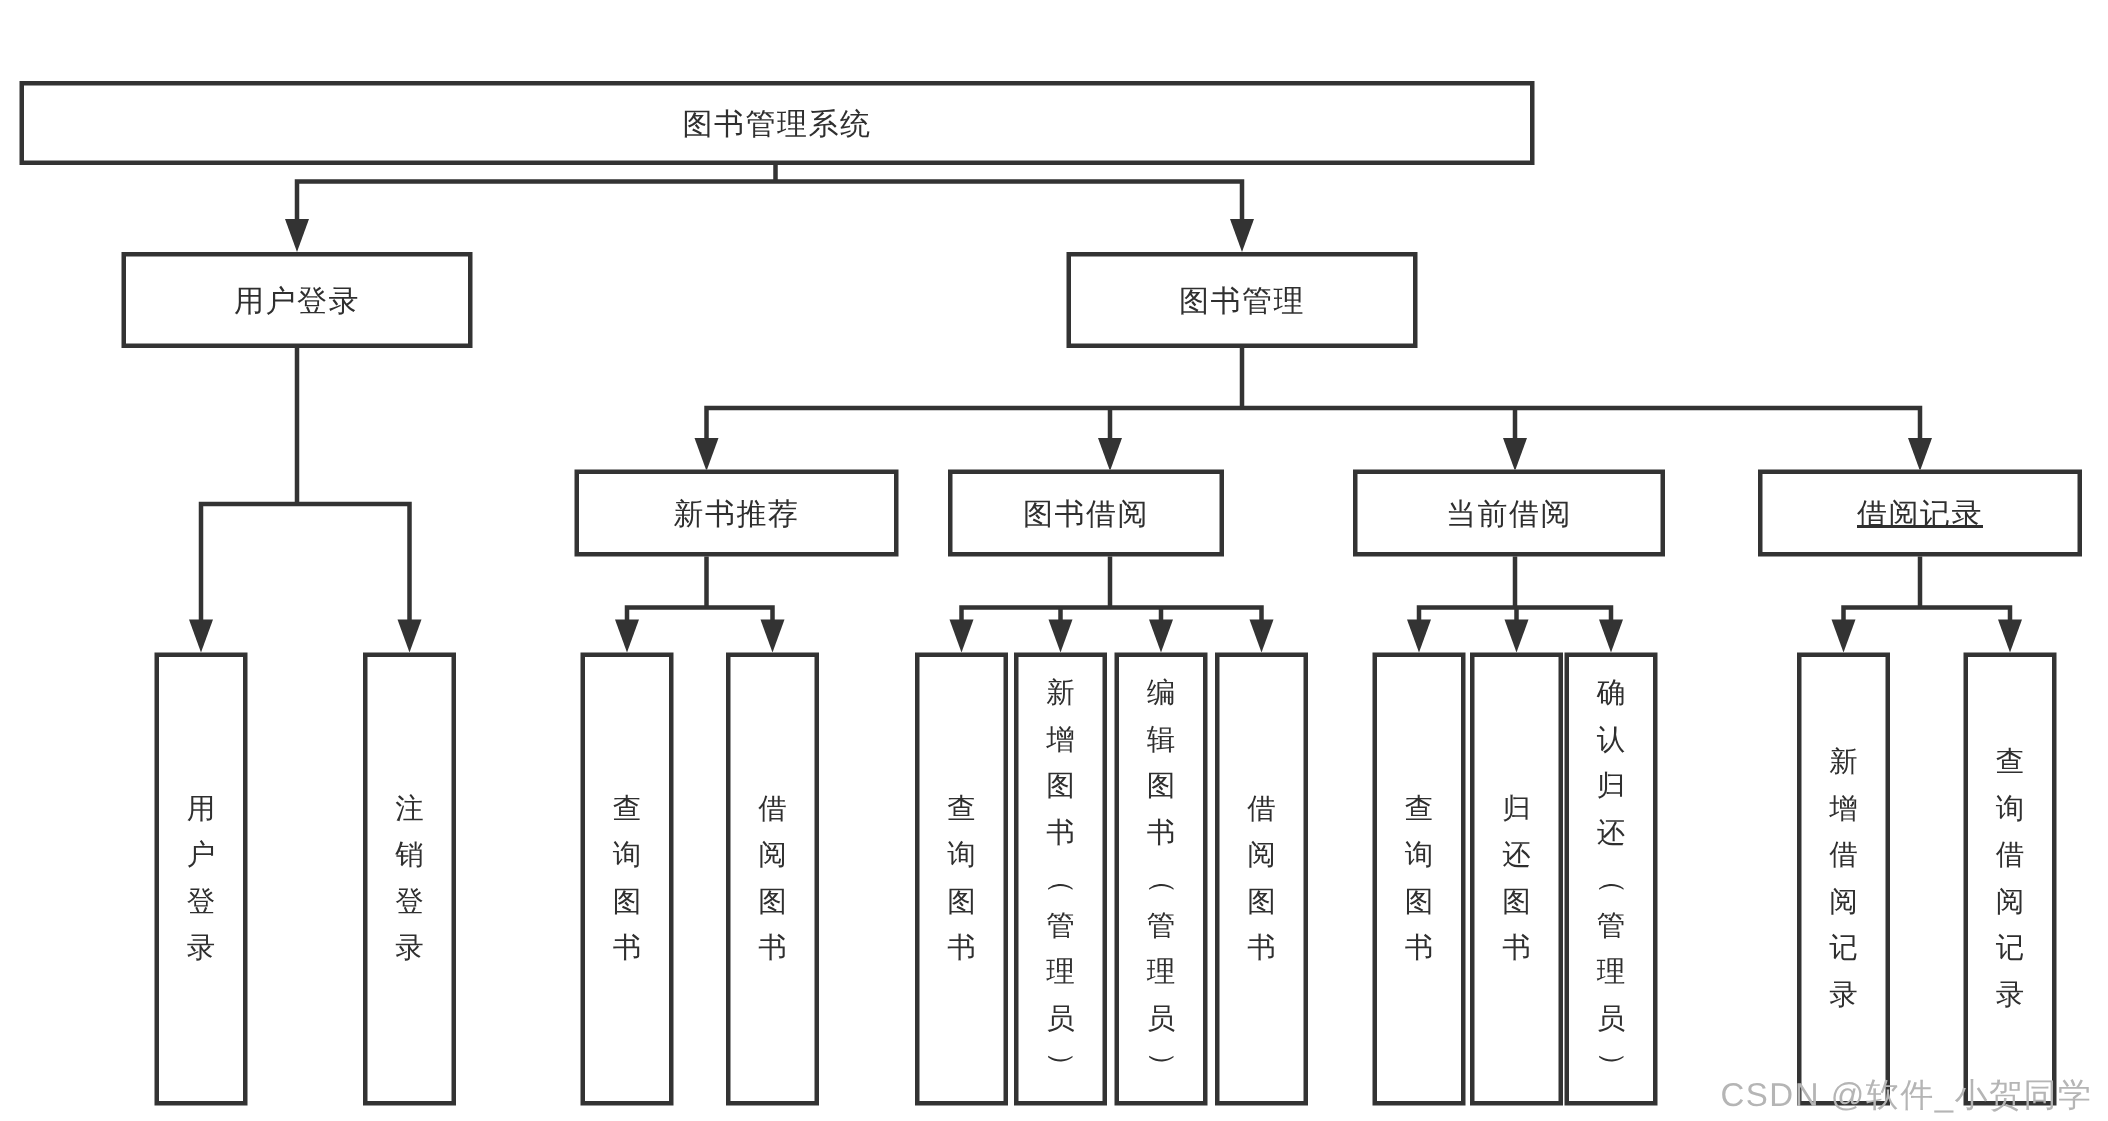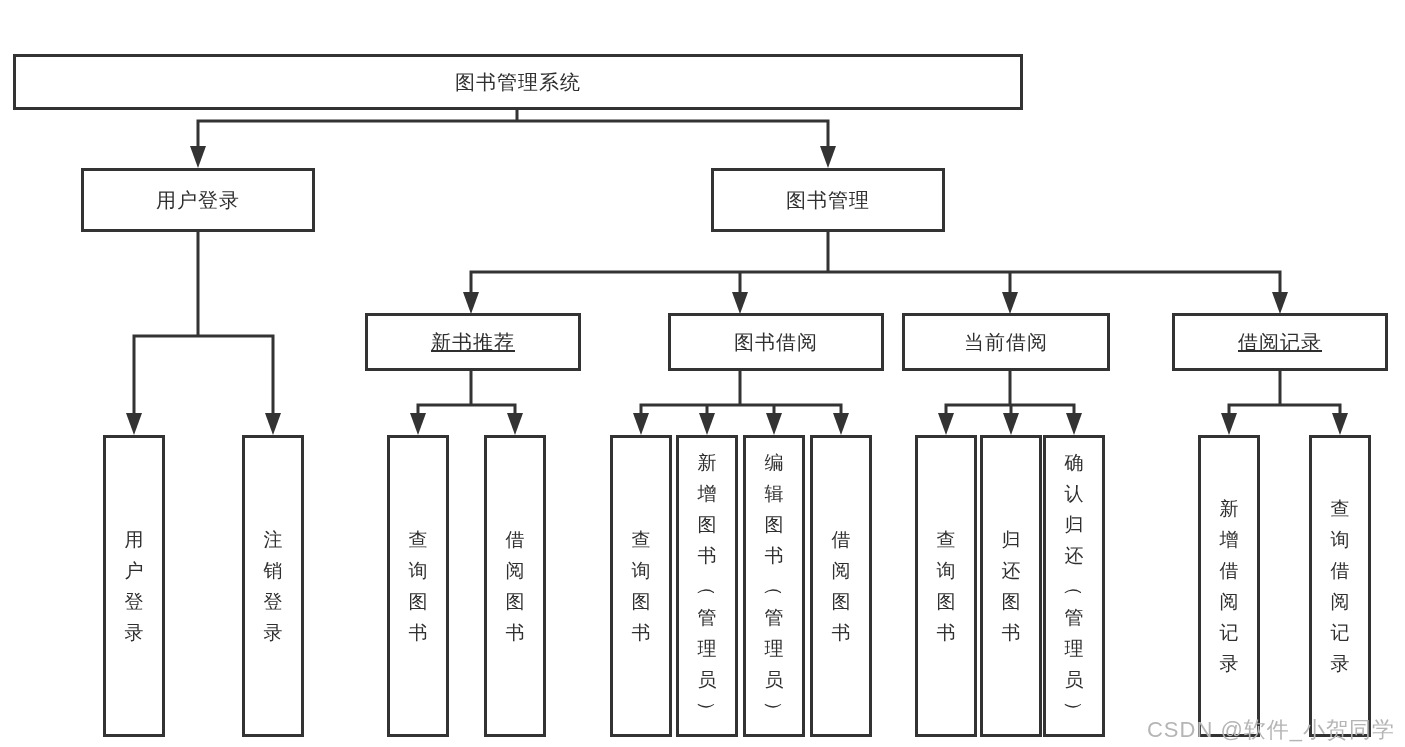--- a/index.html
+++ b/index.html
@@ -82,22 +82,22 @@
       <polygon points="1221,413 1237,413 1229,435"></polygon>
       <polygon points="1332,413 1348,413 1340,435"></polygon>
     </g>
   </svg>
 
   <div class="node" style="left:13px;top:14px;width:1010px;height:56px;margin-top:40px;">图书管理系统</div>
 
   <div class="node" style="left:81px;top:168px;width:234px;height:64px;">用户登录</div>
   <div class="node" style="left:711px;top:168px;width:234px;height:64px;">图书管理</div>
 
-  <div class="node" style="left:365px;top:313px;width:216px;height:58px;text-decoration:underline;">新书推荐</div>
-  <div class="node" style="left:632px;top:313px;width:216px;height:58px;margin-left:36px;">图书借阅</div>
+  <div class="node" style="left:383px;top:313px;width:216px;height:58px;">新书推荐</div>
+  <div class="node" style="left:632px;top:313px;width:184px;height:58px;">图书借阅</div>
   <div class="node" style="left:902px;top:313px;width:208px;height:58px;">当前借阅</div>
   <div class="node" style="left:1172px;top:313px;width:216px;height:58px;text-decoration:underline;">借阅记录</div>
 
   <div class="leaf vtext" style="left:103px;">
       <span class="vchar">用</span>
       <span class="vchar">户</span>
       <span class="vchar">登</span>
       <span class="vchar">录</span>
     </div>
   <div class="leaf vtext" style="left:242px;">

